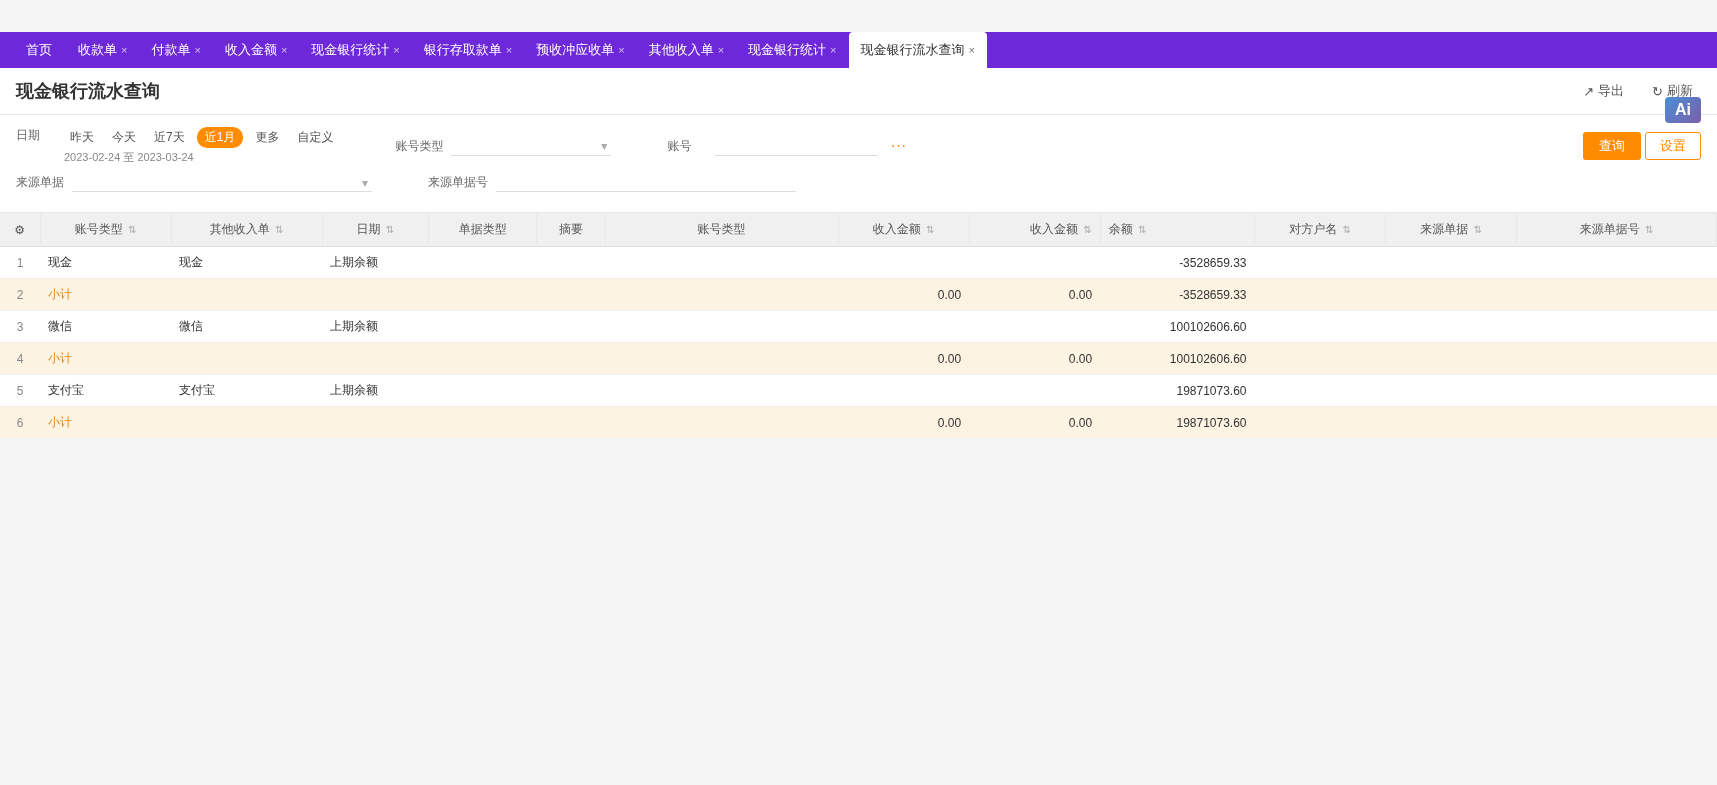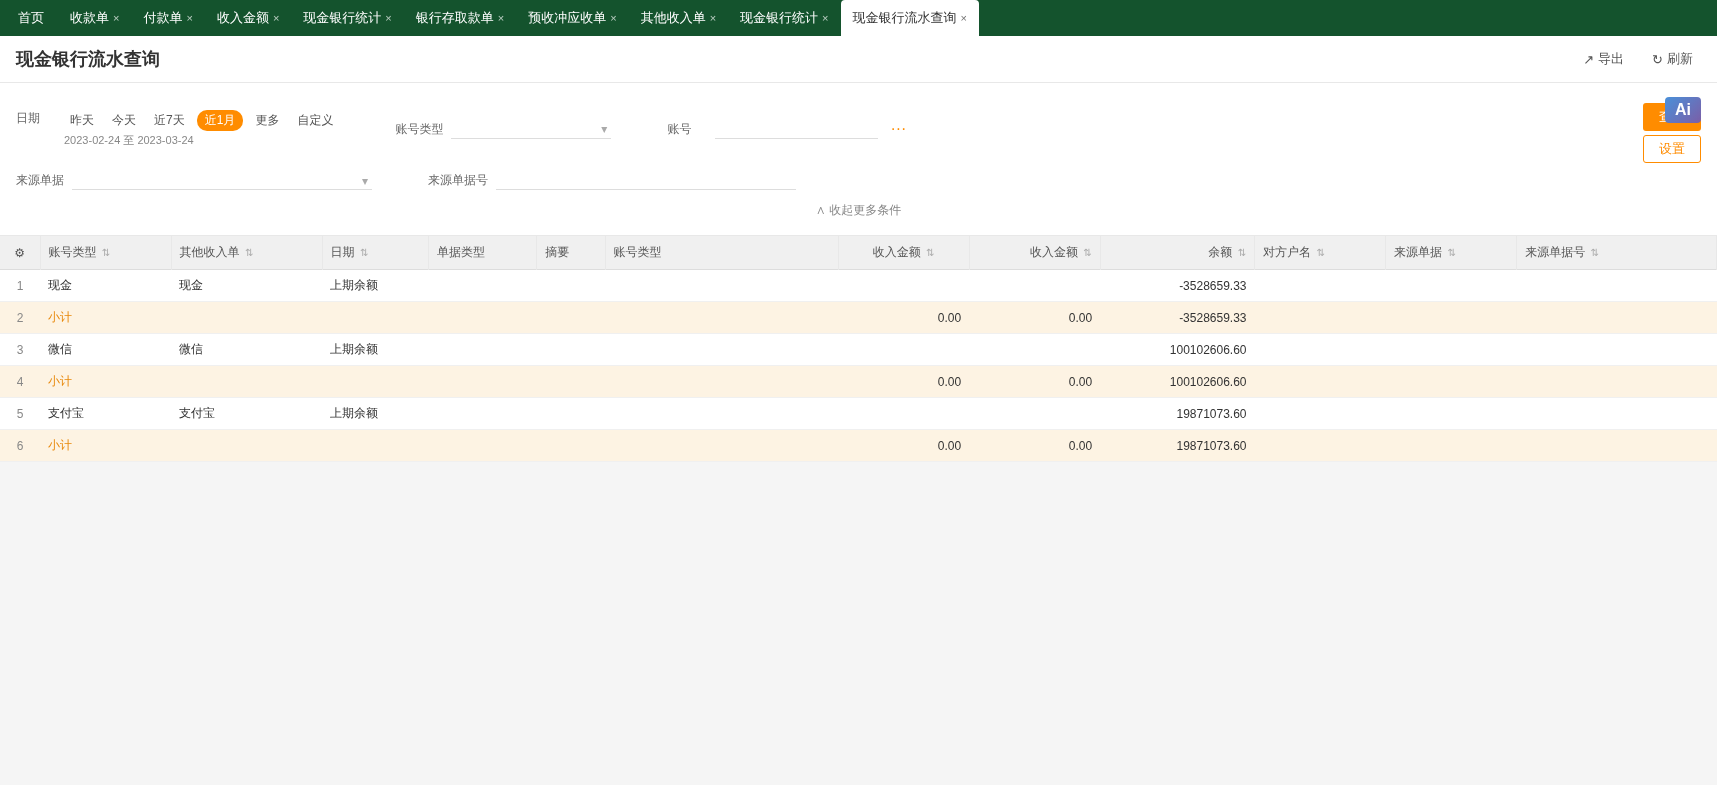--- a/index.html
+++ b/index.html
@@ -1,25 +1,26 @@
 <!DOCTYPE html>
 <html><head>
   <meta charset="utf-8">
   <style>
     * { box-sizing: border-box; margin: 0; padding: 0; }
     body { font-family: 'Microsoft YaHei', Arial, sans-serif; font-size: 12px; background: #f5f5f5; color: #333; }
 
     
     .top-nav {
-      background: #14532d;
+      background: #6d28d9;
       display: flex;
       align-items: center;
       height: 36px;
-      padding: 0 4px;
+      padding: 0 12px;
       overflow: hidden;
+      margin-top: 32px;
     }
     .nav-item {
       padding: 0 12px;
       height: 36px;
       display: flex;
       align-items: center;
       color: #fff;
       cursor: pointer;
       white-space: nowrap;
       font-size: 13px;
@@ -187,21 +188,21 @@
       width: 100%;
       border-collapse: collapse;
       font-size: 12px;
     }
     thead tr {
       background: #f0f0f0;
       border-bottom: 1px solid #ddd;
     }
     thead th {
       padding: 8px 8px;
-      text-align: left;
+      text-align: center;
       color: #555;
       font-weight: normal;
       white-space: nowrap;
       border-right: 1px solid #e8e8e8;
       user-select: none;
     }
     thead th .sort-icon {
       color: #aaa;
       font-size: 10px;
       margin-left: 2px;
@@ -323,21 +324,21 @@
         <span class="chevron">▾</span>
       </div>
     </div>
 
     <div style="display:flex;align-items:center;gap:8px;margin-left:40px;">
       <span class="filter-label">账号</span>
       <input class="filter-input" type="text" style="min-width: 160px;">
       <span class="dots-btn">···</span>
     </div>
 
-    <div style="display:flex;flex-direction:column;gap:4px;margin-left:auto;margin-top:8px;">
+    <div style="display:flex;flex-direction:row;gap:4px;margin-left:auto;">
       <button class="btn-query">查询</button>
       <button class="btn-settings">设置</button>
     </div>
   </div>
 
   <div class="filter-row">
 
     <div style="display:flex;align-items:center;gap:8px;">
       <span class="filter-label">来源单据</span>
       <div class="filter-select-wrap">
@@ -347,24 +348,20 @@
         <span class="chevron">▾</span>
       </div>
     </div>
 
     <div style="display:flex;align-items:center;gap:8px;margin-left:40px;">
       <span class="filter-label">来源单据号</span>
       <input class="filter-input" type="text" style="min-width: 300px;">
     </div>
   </div>
 
-  <div class="collapse-bar">
-    <span>∧</span>
-    <span>收起更多条件</span>
-  </div>
 </div>
 
 <div class="table-container">
   <table>
     <thead>
       <tr>
         <th>
           <span>⚙</span>
         </th>
         <th>
@@ -389,21 +386,21 @@
           <span>账号类型</span>
         </th>
         <th style="text-align:center;">
           <span>收入金额</span>
           <span class="sort-icon">⇅</span>
         </th>
         <th style="text-align:right;">
           <span>收入金额</span>
           <span class="sort-icon">⇅</span>
         </th>
-        <th style="text-align:right;">
+        <th style="text-align:left;">
           <span>余额</span>
           <span class="sort-icon">⇅</span>
         </th>
         <th>
           <span>对方户名</span>
           <span class="sort-icon">⇅</span>
         </th>
         <th>
           <span>来源单据</span>
           <span class="sort-icon">⇅</span>

